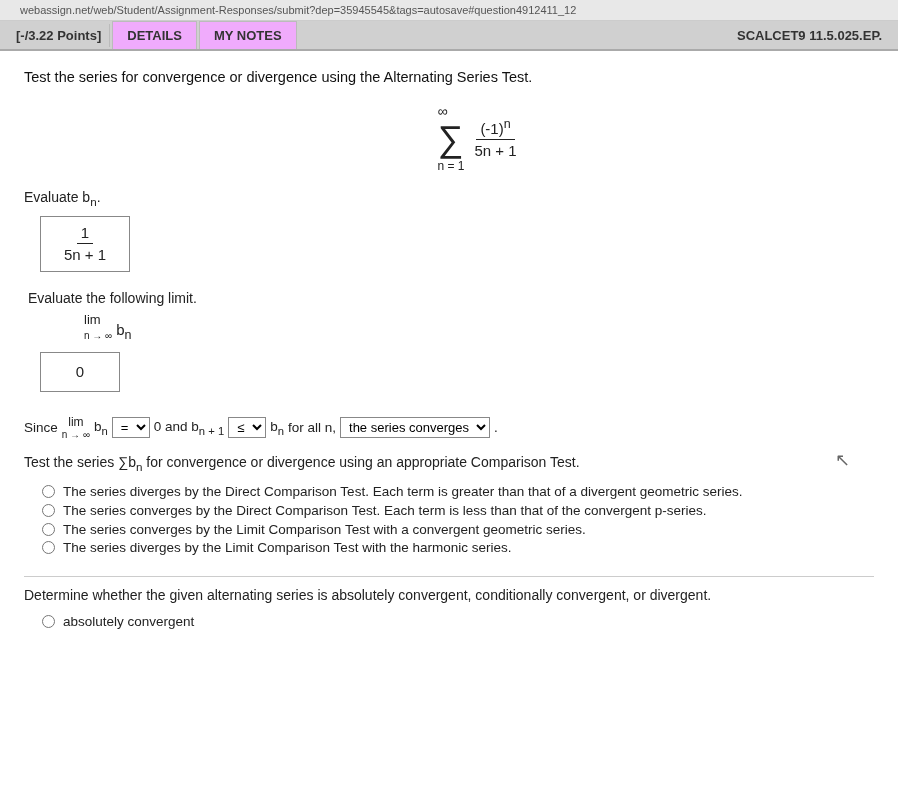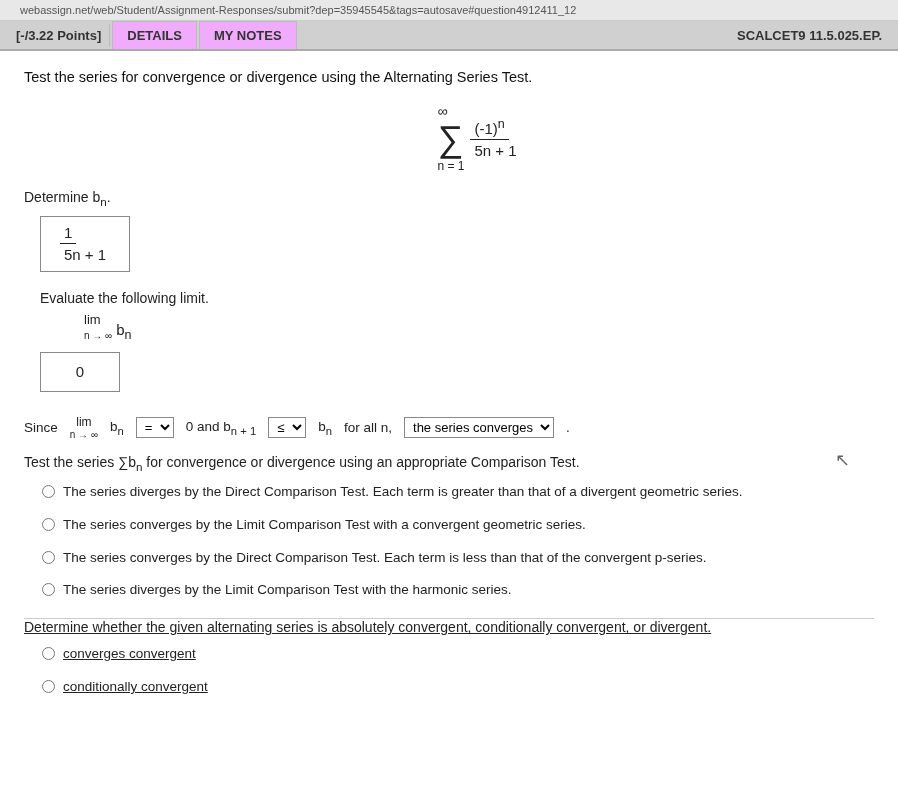--- a/index.html
+++ b/index.html
@@ -83,21 +83,21 @@
       display: flex;
       flex-direction: column;
       font-size: 12px;
       gap: 2px;
     }
     .sigma-limits .top { font-size: 14px; }
     .sigma-limits .bottom { font-size: 12px; }
     .fraction {
       display: inline-flex;
       flex-direction: column;
-      align-items: flex-start;
+      align-items: center;
       font-size: 15px;
       line-height: 1.3;
       vertical-align: middle;
     }
     .fraction .num {
       border-bottom: 1.5px solid #222;
       padding: 0 4px 1px 4px;
     }
     .fraction .den {
       padding: 1px 4px 0 4px;
@@ -113,72 +113,71 @@
       border: 1.5px solid #888;
       padding: 6px 16px;
       min-width: 90px;
       min-height: 40px;
       background: #fff;
       font-size: 15px;
       margin: 0 0 18px 16px;
     }
     .eval-label {
       font-size: 14px;
-      margin: 0 0 6px 16px;
+      margin: 0 0 6px 4px;
     }
     .lim-expr {
       display: flex;
       align-items: flex-end;
       gap: 4px;
       margin: 4px 0 10px 60px;
       font-size: 15px;
     }
     .since-line {
       display: flex;
       align-items: center;
       flex-wrap: wrap;
-      gap: 12px;
+      gap: 4px;
       margin: 6px 0 14px 0;
       font-size: 13.5px;
     }
     .inline-select {
       border: 1px solid #888;
       background: #fff;
       font-size: 13px;
       padding: 1px 4px;
       cursor: pointer;
     }
     .section-label {
       font-size: 14px;
       margin: 0 0 10px 0;
     }
     .radio-group {
       display: flex;
       flex-direction: column;
-      gap: 14px;
+      gap: 0;
       margin-bottom: 18px;
       padding-left: 18px;
     }
     .radio-item {
       display: flex;
       align-items: flex-start;
       gap: 8px;
       font-size: 13.5px;
       cursor: pointer;
       line-height: 1.4;
     }
     .radio-item input[type=radio] {
       margin-top: 2px;
       cursor: pointer;
     }
     .determine-section {
       border-top: 1px solid #ccc;
       margin-top: 14px;
-      padding-top: 0;
-      text-decoration: underline;
+      padding-top: 10px;
     }
     .determine-label {
       font-size: 14px;
       margin-bottom: 10px;
     }
     .cursor-icon {
       color: #666;
       font-size: 18px;
       position: absolute;
       right: 24px;
@@ -222,21 +221,21 @@
         </div>
         <div class="fraction">
           <span class="num">(-1)<sup>n</sup></span>
           <span class="den">5n + 1</span>
         </div>
       </div>
     </div>
 
     
     <p class="identify-label">
-      <span>Determine b</span><sub>n</sub><span>.</span>
+      <span>Evaluate b</span><sub>n</sub><span>.</span>
     </p>
     <div class="boxed-answer">
       <div class="fraction">
         <span class="num">1</span>
         <span class="den">5n + 1</span>
       </div>
     </div>
 
     
     <p class="eval-label">Evaluate the following limit.</p>
@@ -290,43 +289,39 @@
       <span>for convergence or divergence using an appropriate Comparison Test.</span>
     </p>
 
     <div class="radio-group">
       <label class="radio-item">
         <input type="radio" name="comparison" style="">
         <span>The series diverges by the Direct Comparison Test. Each term is greater than that of a divergent geometric series.</span>
       </label>
       <label class="radio-item">
         <input type="radio" name="comparison" style="">
-        <span>The series converges by the Limit Comparison Test with a convergent geometric series.</span>
+        <span>The series converges by the Direct Comparison Test. Each term is less than that of the convergent p-series.</span>
       </label>
       <label class="radio-item">
         <input type="radio" name="comparison" style="">
-        <span>The series converges by the Direct Comparison Test. Each term is less than that of the convergent p-series.</span>
+        <span>The series converges by the Limit Comparison Test with a convergent geometric series.</span>
       </label>
       <label class="radio-item">
         <input type="radio" name="comparison" style="">
         <span>The series diverges by the Limit Comparison Test with the harmonic series.</span>
       </label>
     </div>
 
     
     <div class="determine-section">
       <p class="determine-label">Determine whether the given alternating series is absolutely convergent, conditionally convergent, or divergent.</p>
       <div class="radio-group">
         <label class="radio-item">
           <input type="radio" name="determine" style="">
-          <span>converges convergent</span>
-        </label>
-        <label class="radio-item">
-          <input type="radio" name="determine" style="">
-          <span>conditionally convergent</span>
+          <span>absolutely convergent</span>
         </label>
       </div>
     </div>
 
     
     <span class="cursor-icon">↖</span>
 
   </div>
 </div>
 

